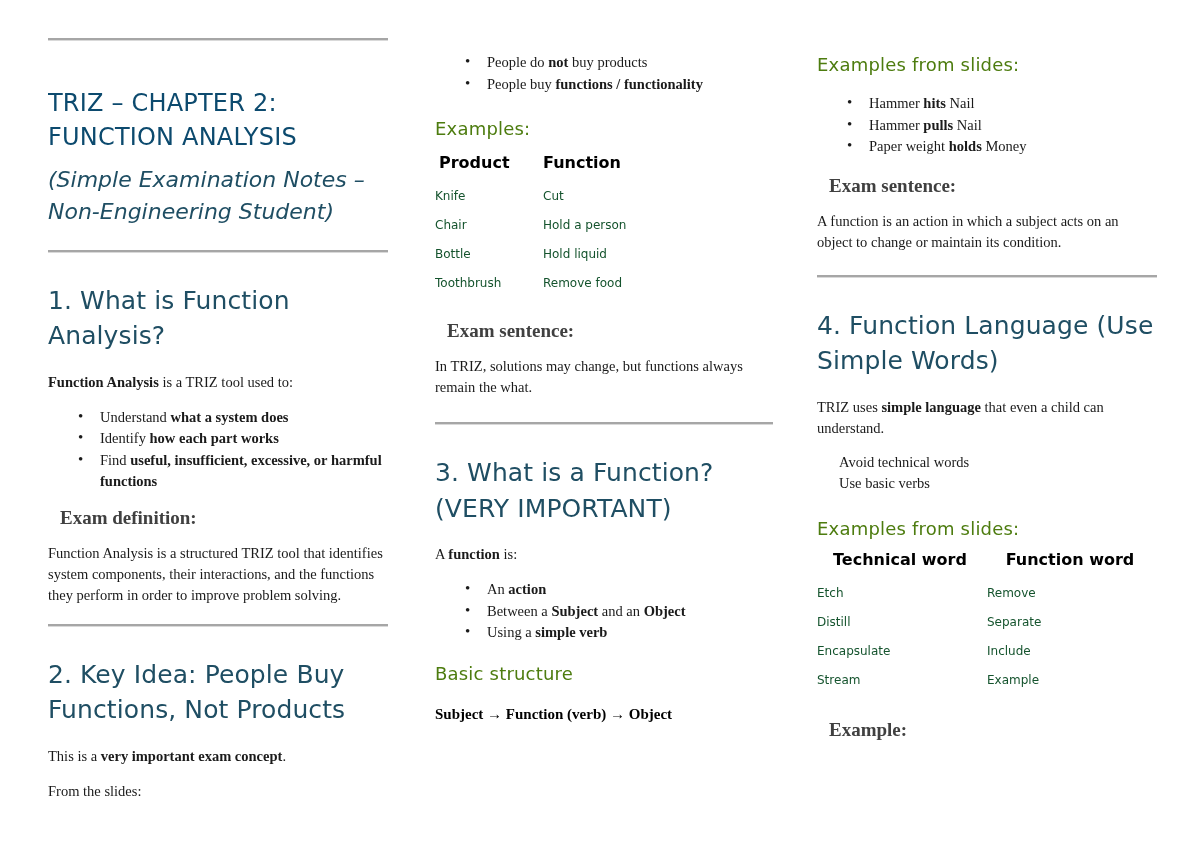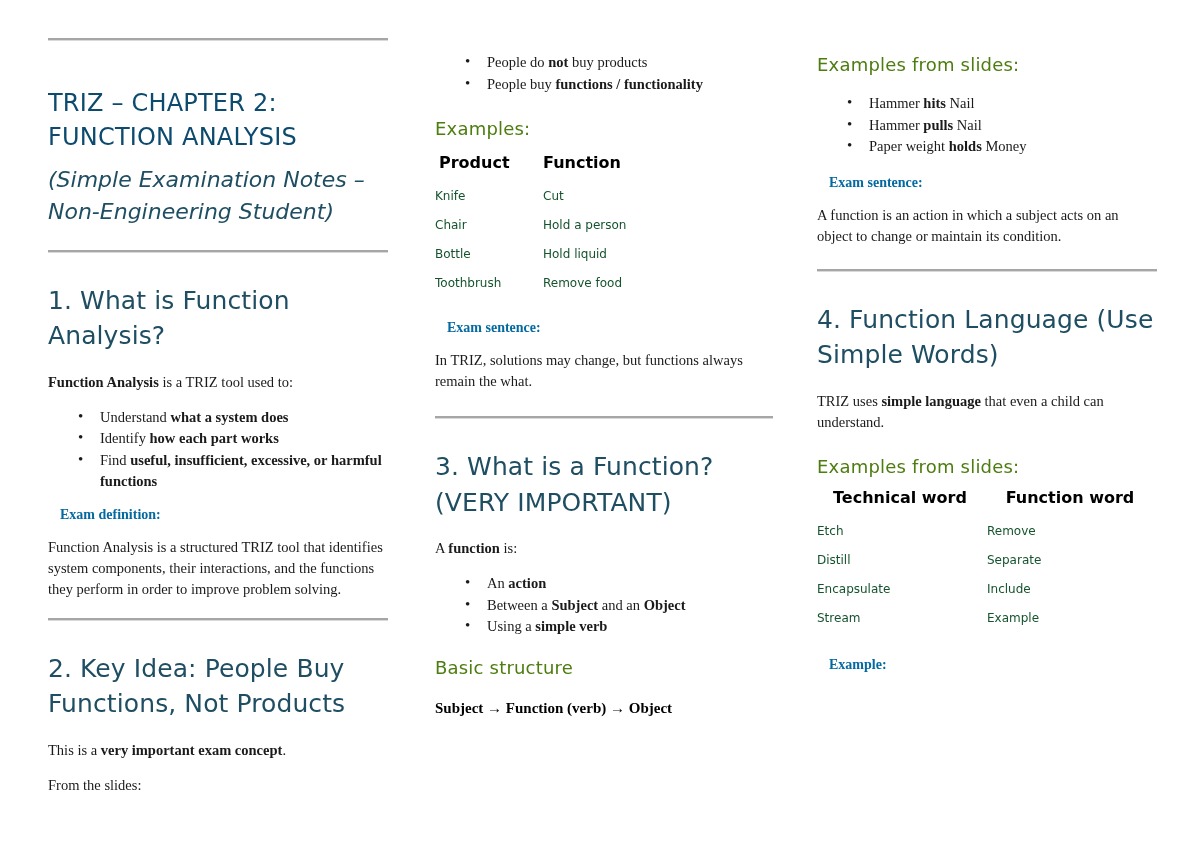--- a/index.html
+++ b/index.html
@@ -113,23 +113,23 @@
     content: "\2022";
     position: absolute;
     left: -22px;
     top: -1px;
     font-size: 15px;
   }
 
   .exam-label {
     font-family: "Liberation Serif", serif;
     font-weight: bold;
-    font-size: 14px;
+    font-size: 19px;
     margin: 16px 0 14px 12px;
-    color: #0369a1;
+    color: #404040;
   }
   .indent-block {
     margin: 14px 0 8px 22px;
   }
   .indent-block div {
     font-family: "Liberation Serif", serif;
     font-size: 14.5px;
     line-height: 1.45;
     color: #1a1a1a;
   }
@@ -290,20 +290,24 @@
       <div class="exam-label" style="margin-top:18px">Exam sentence:</div>
 
       <p class="body">A function is an action in which a subject acts on an object to change or maintain its condition.</p>
 
       <hr class="hr" style="margin-top:22px">
 
       <h2 class="sec">4. Function Language (Use Simple Words)</h2>
 
       <p class="body"><span>TRIZ uses </span><span class="b">simple language</span><span> that even a child can understand.</span></p>
 
+      <div class="indent-block">
+        <div>Avoid technical words</div>
+        <div>Use basic verbs</div>
+      </div>
 
       <h3 class="sub" style="margin-top:22px;margin-bottom:2px">Examples from slides:</h3>
 
       <table class="simple t-words">
         <thead>
           <tr>
             <th>Technical word</th>
             <th>Function word</th>
           </tr>
         </thead>

